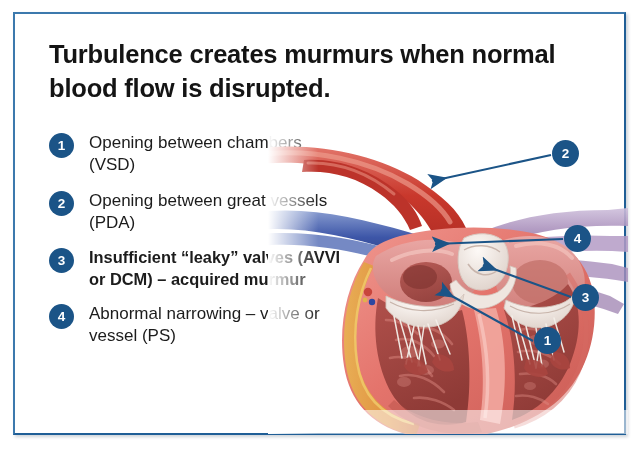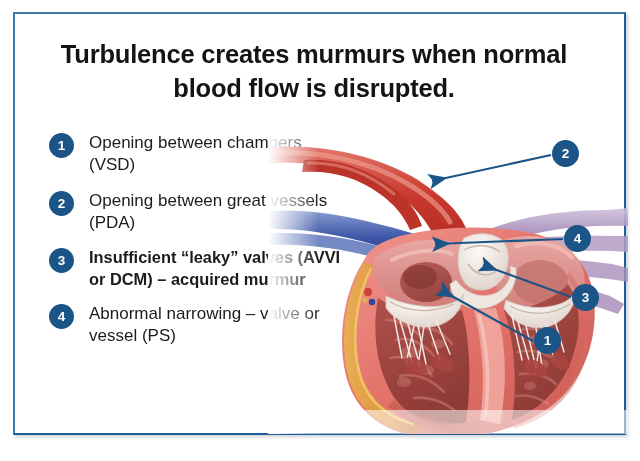--- a/index.html
+++ b/index.html
@@ -32,21 +32,20 @@
   #title {
     position: absolute;
     left: 34px;
     top: 24px;
     width: 530px;
     font-size: 25.5px;
     font-weight: bold;
     line-height: 1.32;
     color: #141414;
     letter-spacing: -0.2px;
-    text-align: center;
   }
 
   
   #list {
     position: absolute;
     left: 34px;
     top: 118px;
     width: 300px;
   }
   .item {

